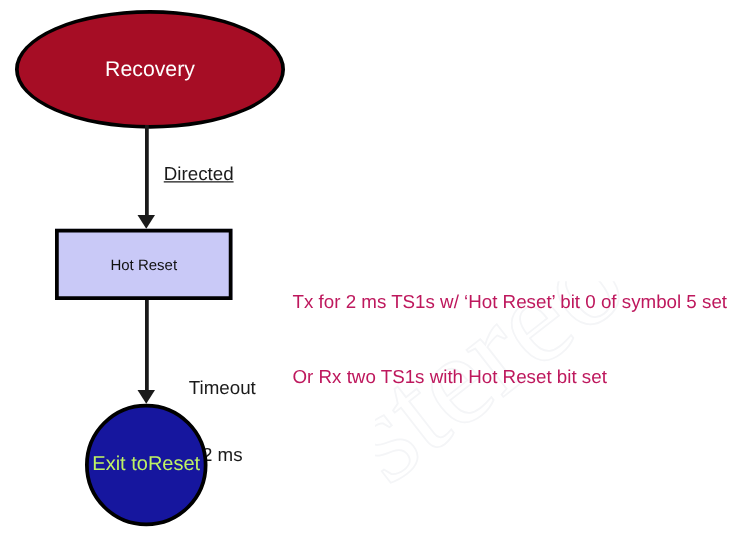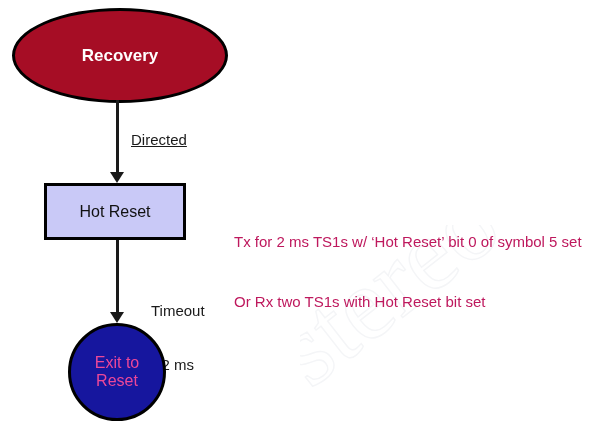--- a/index.html
+++ b/index.html
@@ -48,46 +48,45 @@
   .ellipse-recovery {
     left: 12px;
     top: 8px;
     width: 216px;
     height: 95px;
     border-radius: 50%;
     background: #a60d25;
     border: 3px solid #000000;
     color: #ffffff;
     font-size: 17px;
-    font-weight: bold;
   }
 
   .box-hotreset {
     left: 44px;
     top: 183px;
     width: 142px;
     height: 57px;
     background: #c9c9f7;
     border: 3px solid #000000;
     color: #111111;
-    font-size: 16px;
+    font-size: 12px;
   }
 
   .circle-exit {
     left: 68px;
     top: 323px;
     width: 98px;
     height: 98px;
     border-radius: 50%;
     background: #16169e;
     border: 3px solid #000000;
-    color: #ec4899;
+    color: #bef264;
     font-size: 16px;
     line-height: 1.15;
-    flex-direction: column;
+    flex-direction: row;
   }
 
   
   .conn-line {
     position: absolute;
     width: 3px;
     background: #1a1a1a;
   }
   .conn-arrowhead {
     position: absolute;

